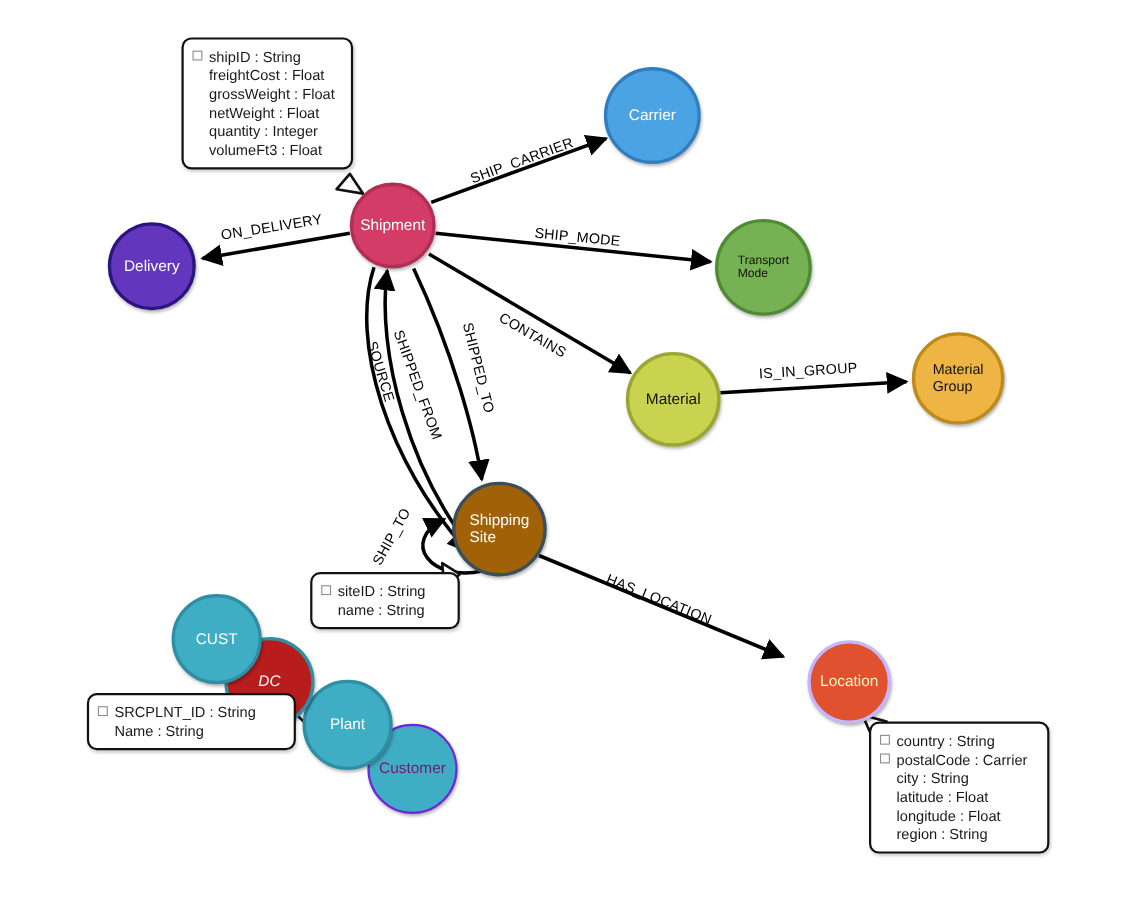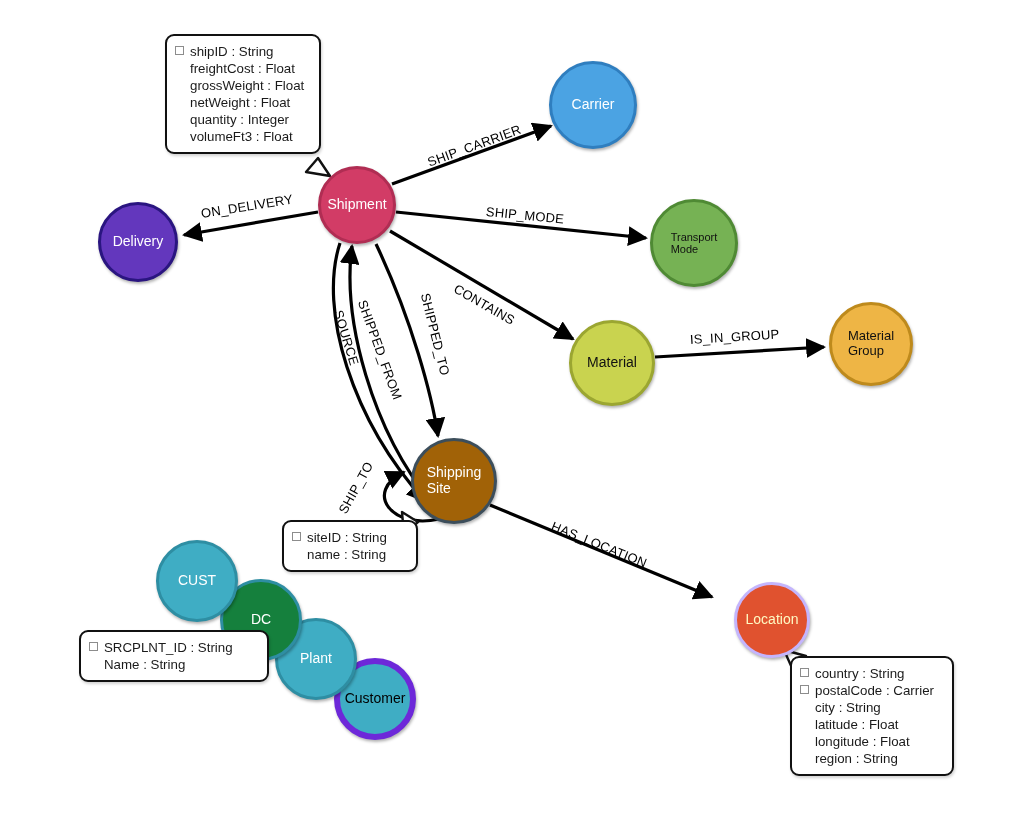--- a/index.html
+++ b/index.html
@@ -147,29 +147,29 @@
 
   <div class="node" style="left:411px; top:438px; width:86px; height:86px; background:#a16207; border:3px solid #3C4E5B; color:#fff; font-size:14px;">
     <span class="nlabel">Shipping
 Site</span>
   </div>
 
   <div class="node" style="left:734px; top:582px; width:76px; height:76px; background:#E0522F; border:3px solid #c4b5fd; color:#fef9c3; font-size:14px;">
     <span class="nlabel">Location</span>
   </div>
 
-  <div class="node" style="left:334px; top:658px; width:82px; height:82px; background:#3FADC4; border:6px solid #6d28d9; color:#000000; font-size:14px; z-index:4;">
+  <div class="node" style="left:334px; top:658px; width:82px; height:82px; background:#3FADC4; border:2px solid #6d28d9; color:#701a75; font-size:14px; z-index:4;">
     <span class="nlabel">Customer</span>
   </div>
 
   <div class="node" style="left:275px; top:618px; width:82px; height:82px; background:#3FADC4; border:3px solid #2E8EA3; color:#fff; font-size:14px; z-index:5;">
     <span class="nlabel">Plant</span>
   </div>
 
-  <div class="node" style="left:220px; top:579px; width:82px; height:82px; background:#15803d; border:3px solid #2E8EA3; color:#fff; font-size:14px; z-index:6;">
+  <div class="node" style="left:204px; top:579px; width:82px; height:82px; background:#b91c1c; border:3px solid #2E8EA3; color:#fff; font-size:14px; z-index:6;font-style:italic;">
     <span class="nlabel">DC</span>
   </div>
 
   <div class="node" style="left:156px; top:540px; width:82px; height:82px; background:#3FADC4; border:3px solid #2E8EA3; color:#fff; font-size:14px; z-index:7;">
     <span class="nlabel">CUST</span>
   </div>
 
   <div class="propbox" style="left:165px; top:34px; width:156px; z-index:9;">
     <div class="prow">
         <span class="pmark"></span>

